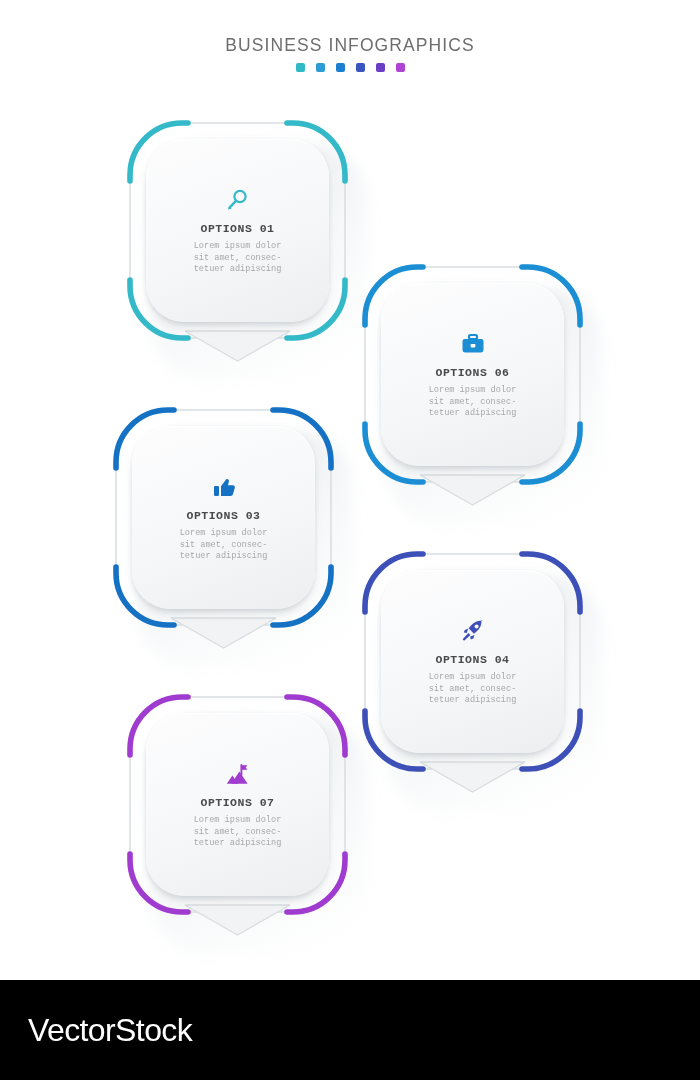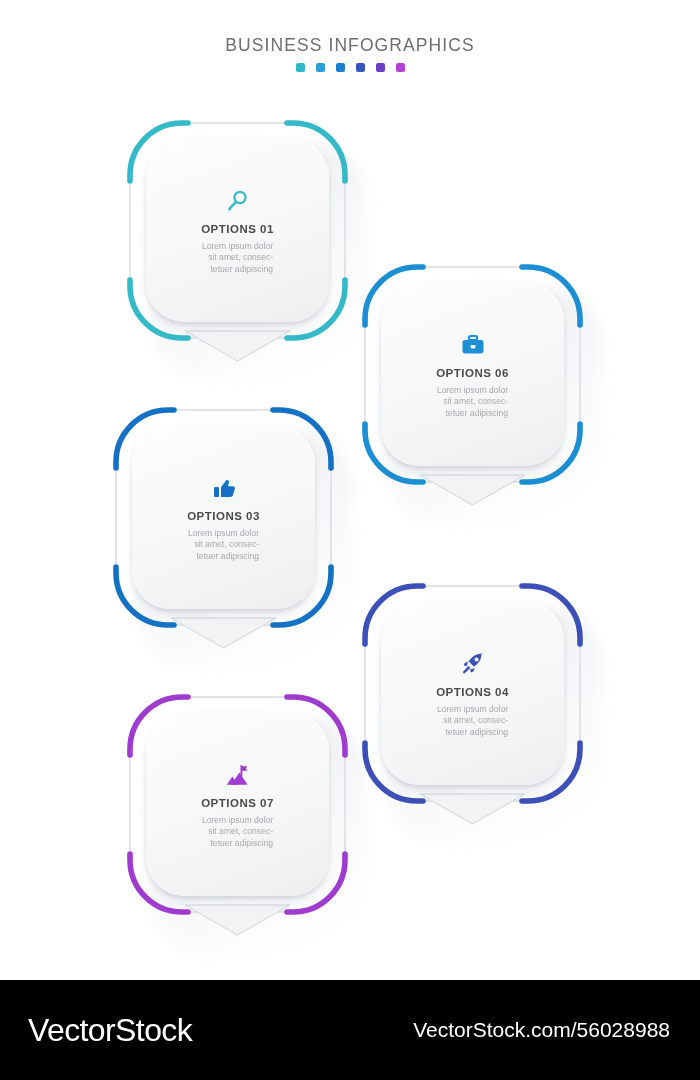--- a/index.html
+++ b/index.html
@@ -43,20 +43,21 @@
     border-radius: 2px;
   }
 
   
   .board {
     position: absolute;
     top: 0;
     left: 0;
     width: 700px;
     height: 1000px;
+    font-family: Liberation Mono, monospace;
   }
   .card {
     position: absolute;
     width: 215px;
     height: 215px;
   }
   
   .card-shadow {
     position: absolute;
     left: 22px;
@@ -260,21 +261,21 @@
             <rect x="3" y="10" width="5" height="10" rx="1.2" fill="#1571C4"></rect>
             <path d="M10 20 V10.2 L15.2 3.2 c1.9-.6 3.1.7 2.7 2.4 L17 9.2 h4.6 c1.7 0 2.6 1.3 2.2 2.7 l-1.9 6.4 c-.3 1.1-1.2 1.7-2.3 1.7 z" fill="#1571C4"></path>
           </svg>
         </div>
         <div class="card-title">OPTIONS 03</div>
         <div class="card-body">Lorem ipsum dolor
 sit amet, consec-
 tetuer adipiscing</div>
       </div>
     </div>
-    <div class="card" style="left: 365px; top: 554px; margin-top: 32px;">
+    <div class="card" style="left: 365px; top: 554px;">
       <div class="card-shadow"></div>
       <div class="tail"><svg width="105" height="34" viewBox="0 0 105 34">
           <path d="M0 1 L52.5 31 L105 1 Z" fill="#f2f3f4" stroke="#d9dde0" stroke-width="1.3" stroke-linejoin="round"></path>
         </svg></div>
       <div class="frame">
         <svg width="221" height="221" viewBox="0 0 221 221">
           <path d="M55 3 H166" stroke="#d9dde0" stroke-width="1.5" fill="none"></path>
           <path d="M3 55 V166" stroke="#d9dde0" stroke-width="1.5" fill="none"></path>
           <path d="M218 55 V166" stroke="#d9dde0" stroke-width="1.5" fill="none"></path>
           <path d="M55 218 H166" stroke="#d9dde0" stroke-width="1.5" fill="none"></path>
@@ -329,14 +330,13 @@
         <div class="card-title">OPTIONS 07</div>
         <div class="card-body">Lorem ipsum dolor
 sit amet, consec-
 tetuer adipiscing</div>
       </div>
     </div>
   </div>
 
 <div class="footer">
   <div class="footer-logo">VectorStock</div>
-  <div class="footer-url">VectorStock.com/56028988</div>
 </div>
 
 </body></html>

